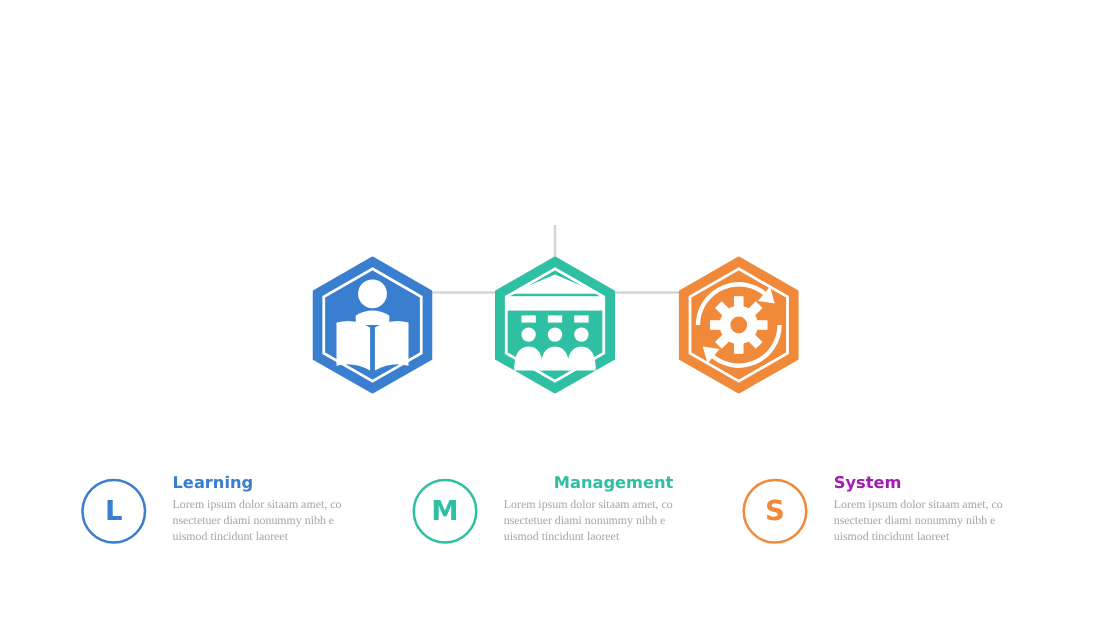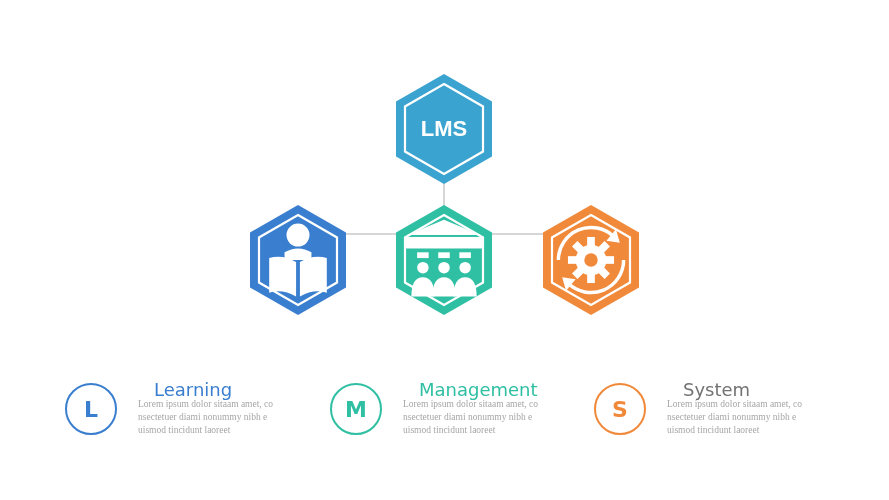--- a/index.html
+++ b/index.html
@@ -5,38 +5,31 @@
   html, body { margin: 0; padding: 0; background: #ffffff; }
   body { width: 889px; height: 500px; position: relative; overflow: hidden; font-family: "Liberation Sans", sans-serif; }
   .canvas { position: absolute; left: 0; top: 0; width: 889px; height: 500px; }
   .hex { position: absolute; width: 96px; height: 110px; }
   .hex svg { position: absolute; left: 0; top: 0; width: 96px; height: 110px; }
   .hex-label { position: absolute; left: 0; top: 0; width: 96px; height: 110px; display: flex; align-items: center; justify-content: center; color: #fff; font-weight: bold; font-size: 22px; font-family: "Liberation Sans", sans-serif; }
   .hex-icon { position: absolute; left: 23px; top: 30px; width: 50px; height: 50px; }
   .line { position: absolute; background: #d6d6d6; }
   .item { position: absolute; top: 378px; width: 240px; height: 70px; }
   .circle { position: absolute; left: 0; top: 5px; width: 48px; height: 48px; border-radius: 50%; border: 2px solid; display: flex; align-items: center; justify-content: center; font-size: 22px; font-weight: bold; font-family: "DejaVu Sans", sans-serif; }
-  .item-title { position: absolute; left: 89px; top: 1px; font-size: 18px; font-weight: normal; font-family: "DejaVu Sans", sans-serif; white-space: nowrap; }
+  .item-title { position: absolute; left: 73px; top: 1px; font-size: 13px; font-weight: bold; font-family: "DejaVu Sans", sans-serif; white-space: nowrap; }
   .item-desc { position: absolute; left: 73px; top: 20px; width: 160px; font-size: 9.5px; line-height: 13px; color: #a6a6a6; font-family: Liberation Serif, serif; }
 </style>
 </head>
 <body>
 
 <div class="canvas">
 
   <div class="line" style="left:443px; top:180px; width:2px; height:30px;"></div>
   <div class="line" style="left:340px; top:233px; width:210px; height:2px;"></div>
 
-  <div class="hex" style="left:396px; top:74px;">
-    <svg viewBox="0 0 96 110">
-      <polygon points="48,0 96,27.5 96,82.5 48,110 0,82.5 0,27.5" fill="#3ba3d0"></polygon>
-      <polygon points="48,10 87,32.5 87,77.5 48,100 9,77.5 9,32.5" fill="none" stroke="#ffffff" stroke-width="2.2"></polygon>
-    </svg>
-    <div class="hex-label">LMS</div>
-  </div>
 
   <div class="hex" style="left:250px; top:205px;">
     <svg viewBox="0 0 96 110">
       <polygon points="48,0 96,27.5 96,82.5 48,110 0,82.5 0,27.5" fill="#3a7ecf"></polygon>
       <polygon points="48,10 87,32.5 87,77.5 48,100 9,77.5 9,32.5" fill="none" stroke="#ffffff" stroke-width="2.2"></polygon>
     </svg>
     <svg class="hex-icon" viewBox="0 0 50 50">
       <circle cx="25" cy="12" r="6" fill="#fff"></circle>
       <path d="M18 21 Q25 17 32 21 L32 25 L18 25 Z" fill="#fff"></path>
       <path d="M10 24 Q17 22 24 26 L24 44 Q17 40 10 42 Z" fill="#fff"></path>
@@ -94,31 +87,31 @@
     <div class="item-title" style="color:#3a7ecf;">Learning</div>
     <div class="item-desc">
       <div>Lorem ipsum dolor sitaam amet, co</div>
       <div>nsectetuer diami nonummy  nibh e</div>
       <div>uismod tincidunt laoreet</div>
     </div>
   </div>
 
   <div class="item" style="left:330px;">
     <div class="circle" style="border-color:#2fbfa3; color:#2fbfa3;">M</div>
-    <div class="item-title" style="color:#2fbfa3;">Management</div>
+    <div class="item-title" style="color:#2fbfa3;margin-left:40px;">Management</div>
     <div class="item-desc">
       <div>Lorem ipsum dolor sitaam amet, co</div>
       <div>nsectetuer diami nonummy  nibh e</div>
       <div>uismod tincidunt laoreet</div>
     </div>
   </div>
 
   <div class="item" style="left:594px;">
     <div class="circle" style="border-color:#f1893a; color:#f1893a;">S</div>
-    <div class="item-title" style="color:#737373;">System</div>
+    <div class="item-title" style="color:#a21caf;">System</div>
     <div class="item-desc">
       <div>Lorem ipsum dolor sitaam amet, co</div>
       <div>nsectetuer diami nonummy  nibh e</div>
       <div>uismod tincidunt laoreet</div>
     </div>
   </div>
 
 </div>
 
 </body></html>

